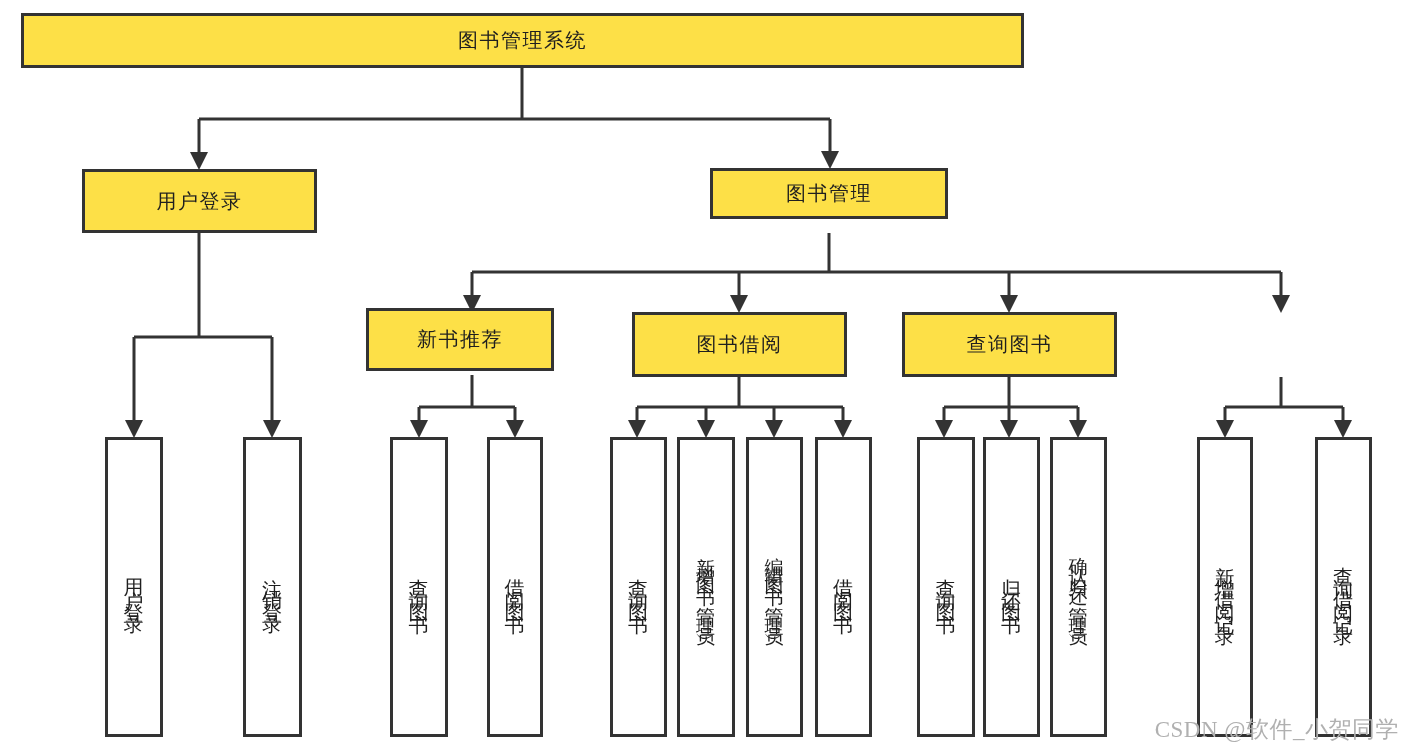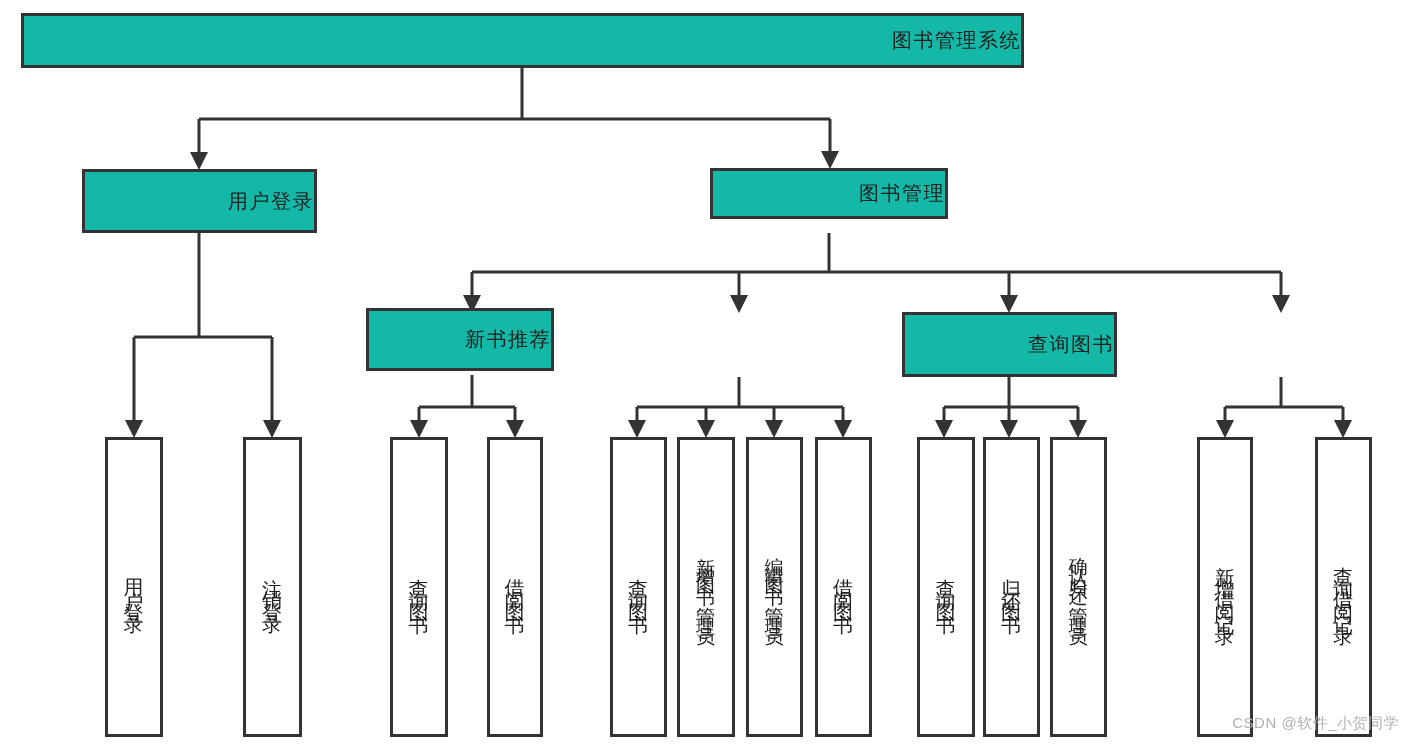--- a/index.html
+++ b/index.html
@@ -31,24 +31,24 @@
     fill: none;
   }
   #edges polygon {
     fill: var(--line);
     stroke: none;
   }
   .hnode {
     position: absolute;
     box-sizing: border-box;
     border: 3px solid var(--border);
-    background: #14b8a6;
+    background: #fde047;
     display: flex;
     align-items: center;
-    justify-content: flex-end;
+    justify-content: center;
     z-index: 1;
   }
   .hnode .lbl {
     font-size: 20px;
     letter-spacing: 1.5px;
     white-space: nowrap;
     color: var(--text);
   }
   .vnode {
     position: absolute;
@@ -72,25 +72,26 @@
     color: var(--text);
   }
   .vnode.dense .vlbl {
     font-size: 19px;
     letter-spacing: 10px;
   }
   #watermark {
     position: absolute;
     right: 6px;
     top: 714px;
-    font-size: 15px;
+    font-size: 23px;
     letter-spacing: 0.5px;
     color: var(--watermark);
     white-space: nowrap;
     z-index: 2;
+    font-family: Liberation Serif, serif;
   }
 </style>
 </head>
 <body>
 
 <div id="stage">
 
   <svg id="edges" viewBox="0 0 1405 747" xmlns="http://www.w3.org/2000/svg">
     <g>
       <path d="M522 68 V119 M199 119 H830 M199 119 V153 M830 119 V152"></path>
@@ -141,20 +142,23 @@
   <div class="hnode" style="left:82px;top:169px;width:235px;height:64px">
     <span class="lbl">用户登录</span>
   </div>
   <div class="hnode" style="left:710px;top:168px;width:238px;height:51px">
     <span class="lbl">图书管理</span>
   </div>
 
   <div class="hnode" style="left:366px;top:308px;width:188px;height:63px">
     <span class="lbl">新书推荐</span>
   </div>
+  <div class="hnode" style="left:632px;top:312px;width:215px;height:65px">
+    <span class="lbl">图书借阅</span>
+  </div>
   <div class="hnode" style="left:902px;top:312px;width:215px;height:65px">
     <span class="lbl">查询图书</span>
   </div>
 
   <div class="vnode" style="left:105px;width:58px">
     <span class="vlbl">用户登录</span>
   </div>
   <div class="vnode" style="left:243px;width:59px">
     <span class="vlbl">注销登录</span>
   </div>

